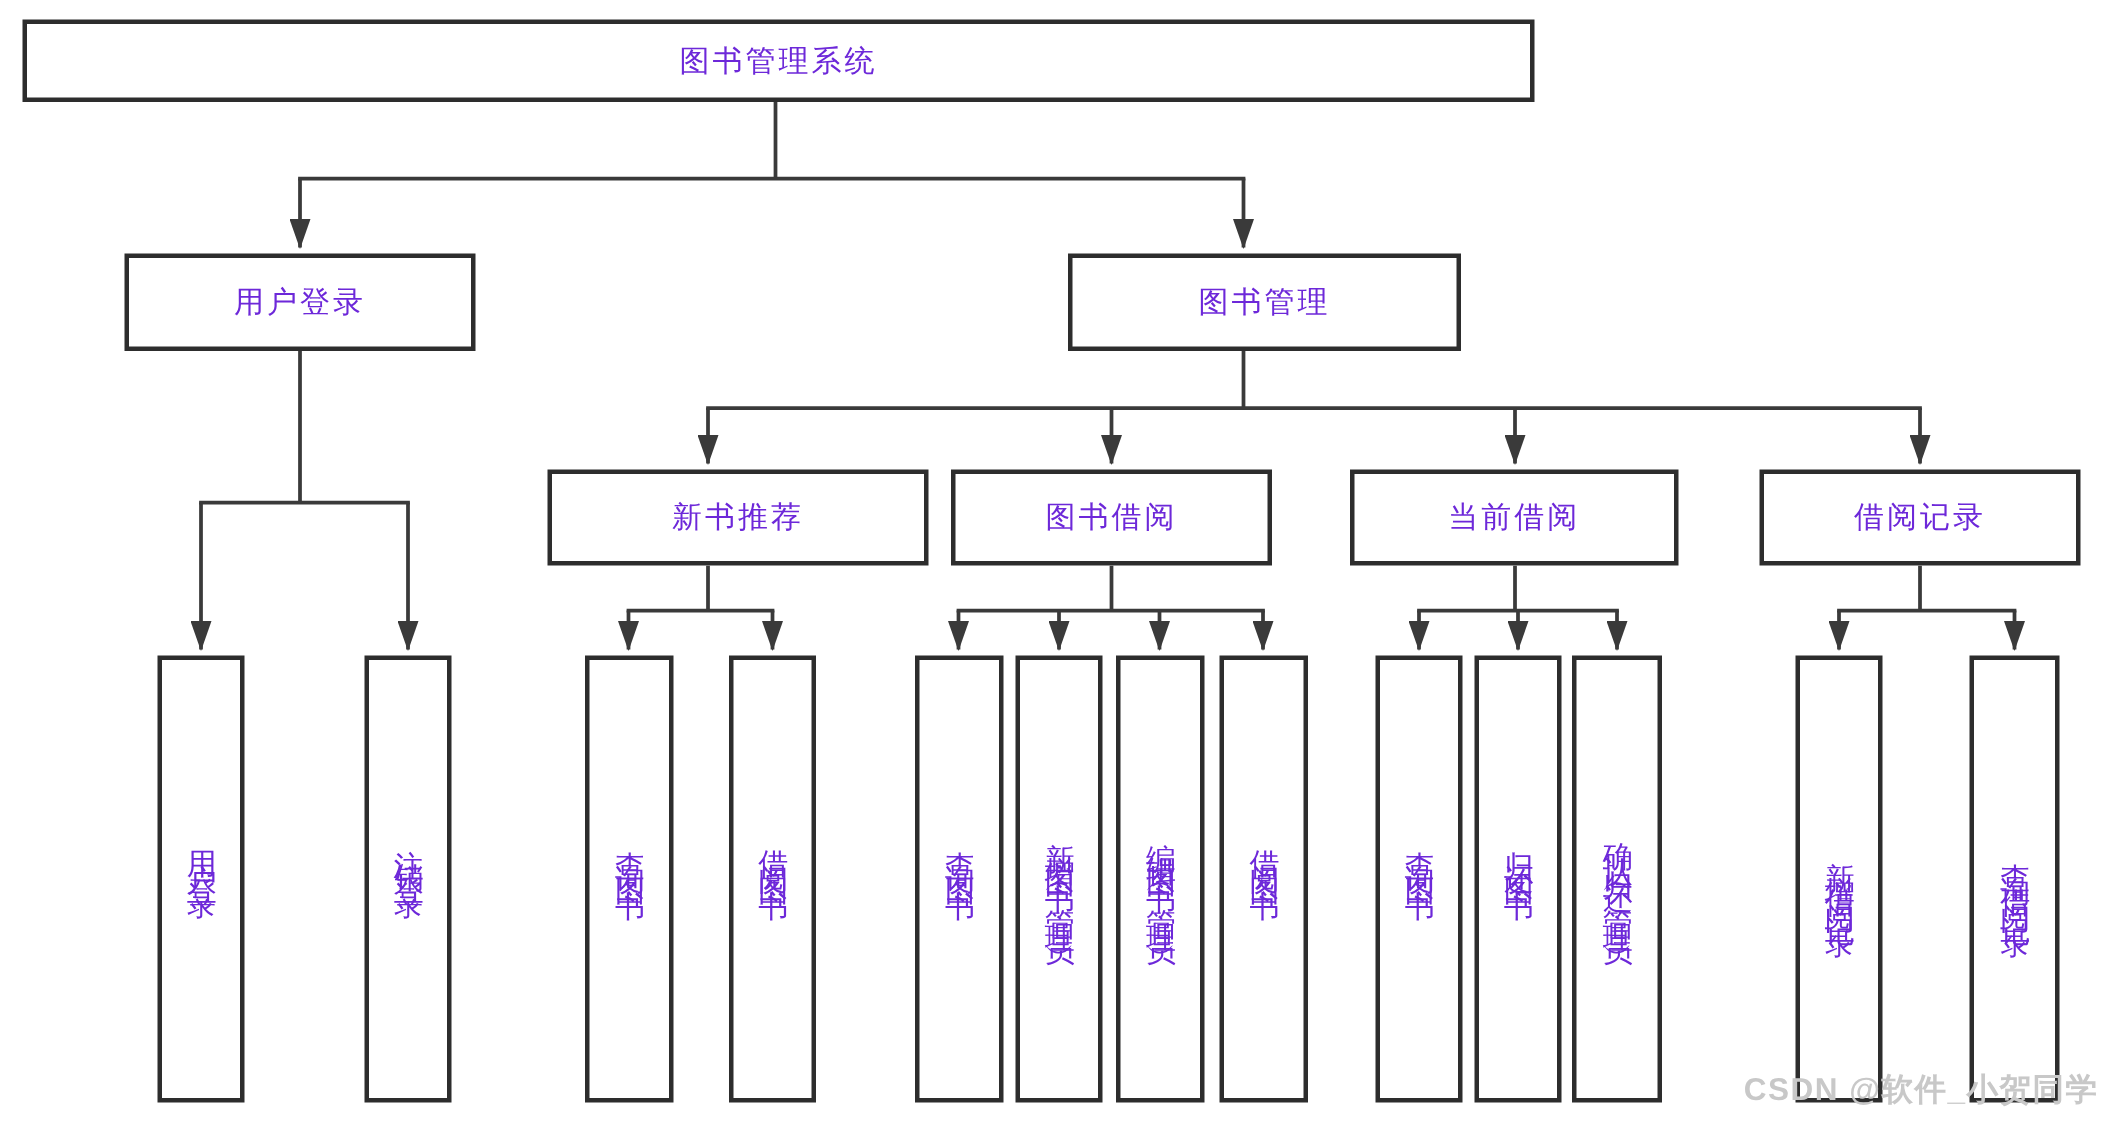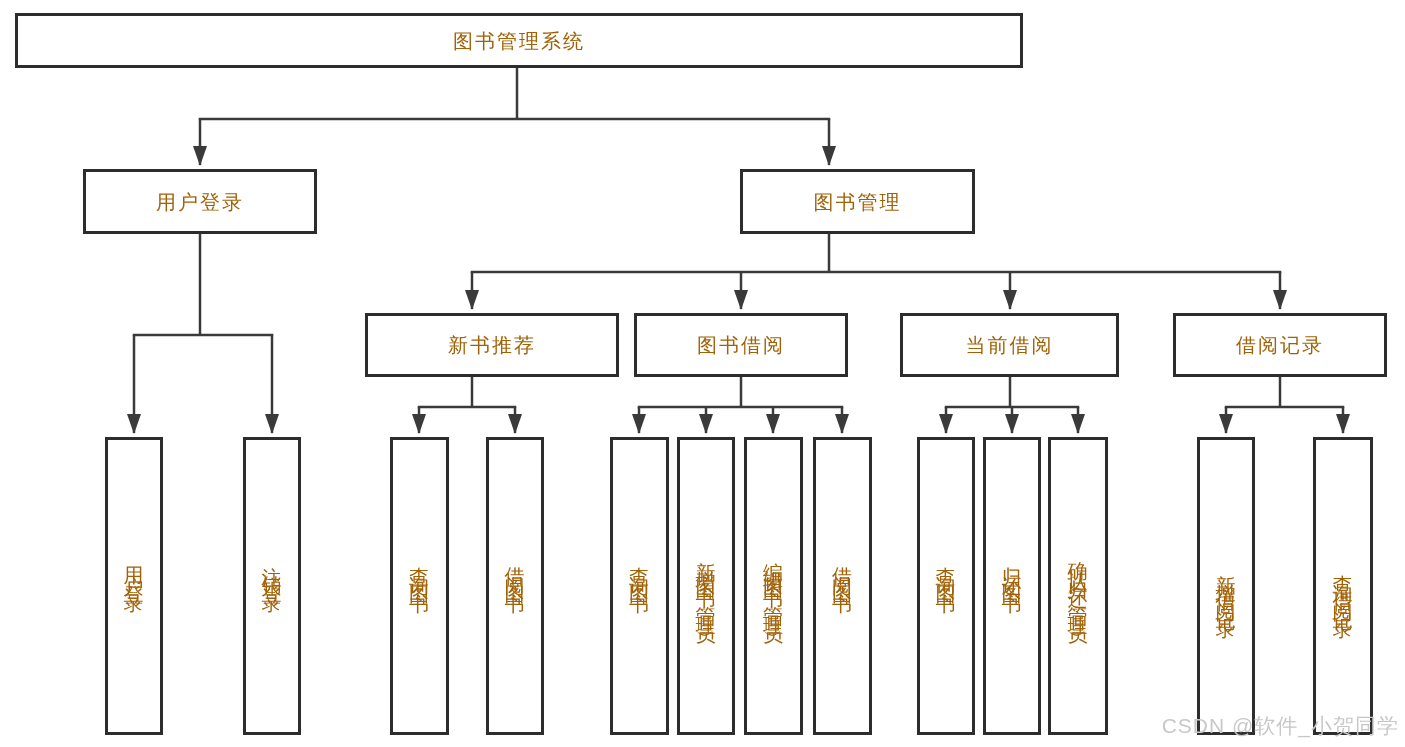--- a/index.html
+++ b/index.html
@@ -12,21 +12,21 @@
   }
   svg.wires{position:absolute;left:0;top:0;width:1405px;height:747px;}
   .node{
     position:absolute;
     box-sizing:border-box;
     border:3px solid #2d2d2d;
     background:#ffffff;
     display:flex;
     align-items:center;
     justify-content:center;
-    color:#a16207;
+    color:#6d28d9;
     font-size:20px;
     letter-spacing:2px;
     line-height:1.2;
     white-space:nowrap;
   }
   .node.v{
     writing-mode:vertical-rl;
     text-orientation:mixed;
     letter-spacing:9px;
     line-height:1;
@@ -34,20 +34,21 @@
   }
   .node.v.short{padding-bottom:40px;}
   .watermark{
     position:absolute;
     right:6px;
     top:712px;
     color:#c8c8c8;
     font-size:21px;
     letter-spacing:1px;
     white-space:nowrap;
+    font-weight:bold;
   }
 </style>
 </head>
 <body>
 
 <div class="stage">
 
   <svg class="wires" viewBox="0 0 1405 747" xmlns="http://www.w3.org/2000/svg">
     <defs>
       <marker id="arrow" viewBox="0 0 20 14" refX="19" refY="7" markerWidth="20" markerHeight="14" markerUnits="userSpaceOnUse" orient="auto">
@@ -94,21 +95,21 @@
       <line x1="1280" y1="377" x2="1280" y2="407"></line>
       <line x1="1224.75" y1="407" x2="1344.25" y2="407"></line>
       <line x1="1226" y1="407" x2="1226" y2="433" marker-end="url(#arrow)"></line>
       <line x1="1343" y1="407" x2="1343" y2="433" marker-end="url(#arrow)"></line>
     </g>
   </svg>
 
   <div class="node" style="left:15px;top:13px;width:1008px;height:55px">图书管理系统</div>
 
   <div class="node" style="left:83px;top:169px;width:234px;height:65px">用户登录</div>
-  <div class="node" style="left:740px;top:169px;width:235px;height:65px">图书管理</div>
+  <div class="node" style="left:712px;top:169px;width:262px;height:65px">图书管理</div>
 
   <div class="node" style="left:365px;top:313px;width:254px;height:64px">新书推荐</div>
   <div class="node" style="left:900px;top:313px;width:219px;height:64px">当前借阅</div>
   <div class="node" style="left:634px;top:313px;width:214px;height:64px">图书借阅</div>
   <div class="node" style="left:1173px;top:313px;width:214px;height:64px">借阅记录</div>
 
   <div class="node v short" style="left:105px;top:437px;width:58px;height:298px">用户登录</div>
   <div class="node v short" style="left:243px;top:437px;width:58px;height:298px">注销登录</div>
 
   <div class="node v short" style="left:390px;top:437px;width:59px;height:298px">查询图书</div>

